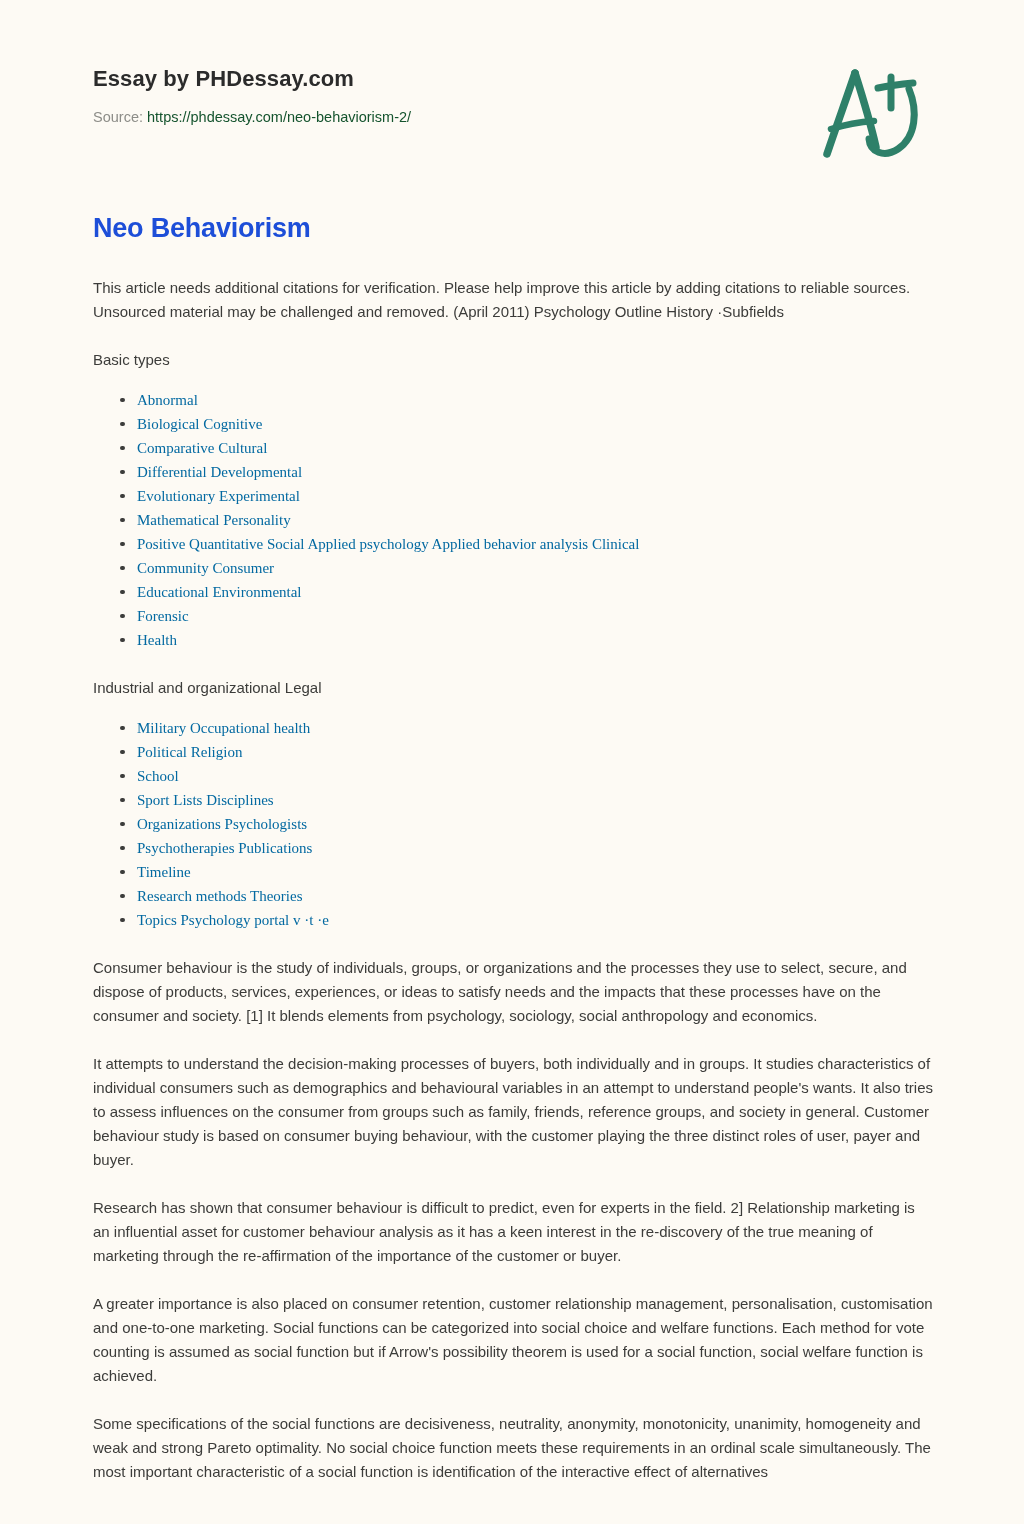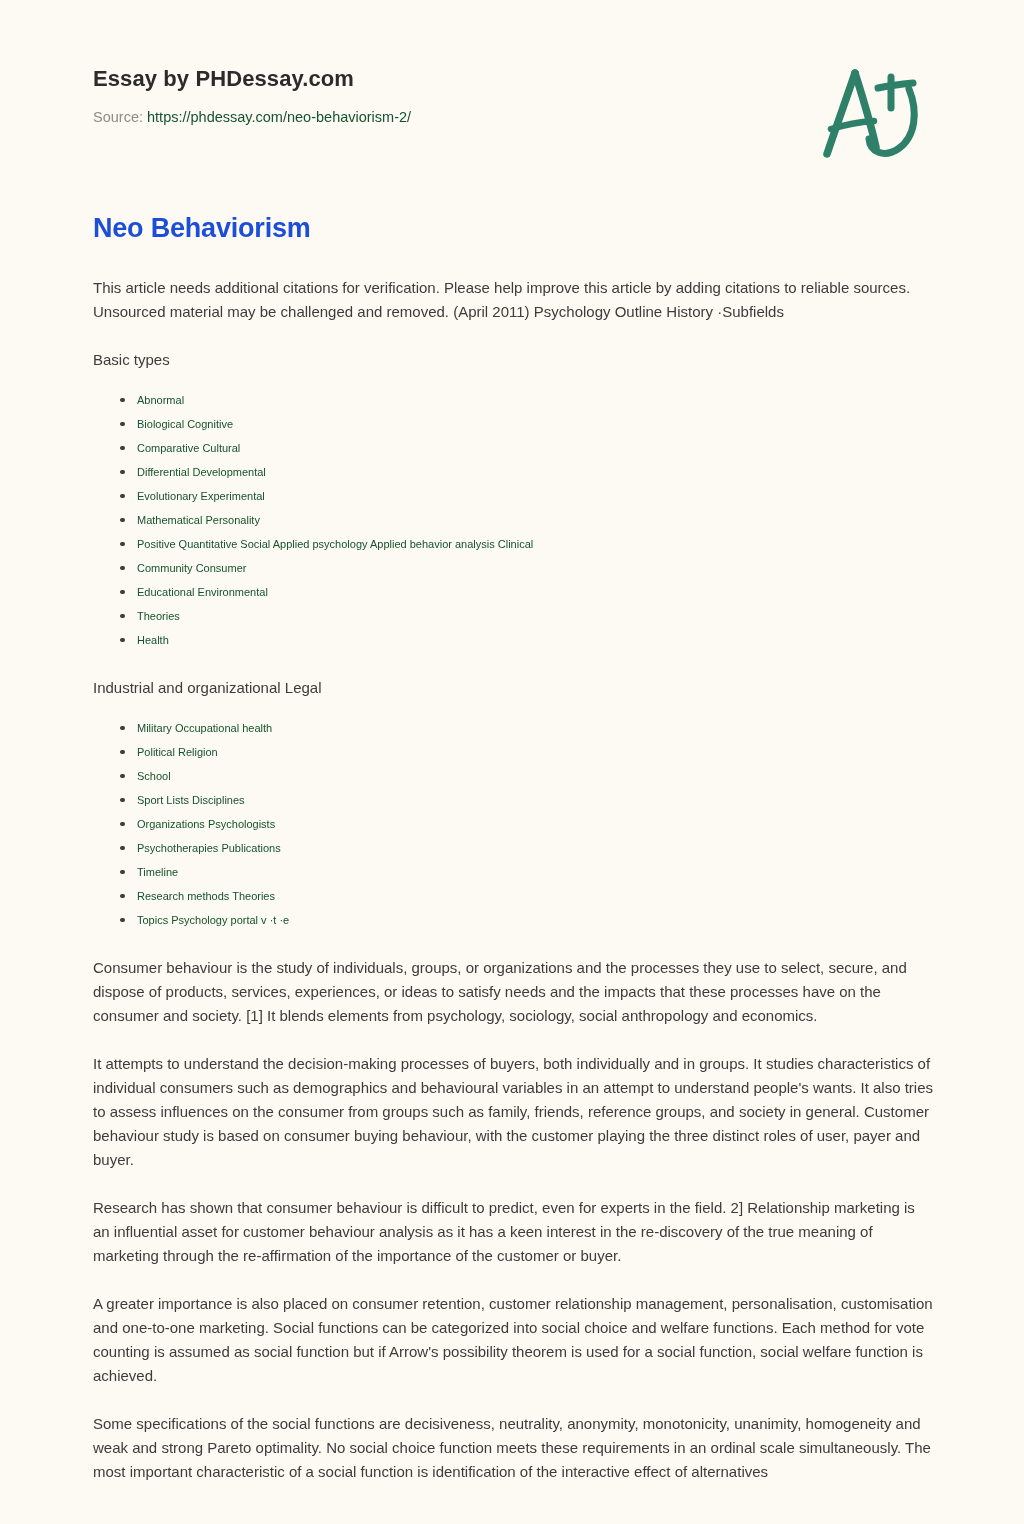--- a/index.html
+++ b/index.html
@@ -93,25 +93,26 @@
     color: #3c3c3a;
     margin: 12px 0 16px 0;
   }
   ul.topic-list {
     list-style: none;
     margin: 0 0 24px 0;
     padding: 0;
   }
   ul.topic-list li {
     position: relative;
-    font-size: 11px;
+    font-size: 15px;
     line-height: 24px;
-    color: #14532d;
+    color: #0369a1;
     padding-left: 44px;
     margin: 0;
+    font-family: Liberation Serif, serif;
   }
   ul.topic-list li::before {
     content: "";
     position: absolute;
     left: 27px;
     top: 10px;
     width: 4.5px;
     height: 4.5px;
     border-radius: 50%;
     background: #3c3c3a;
@@ -163,21 +164,21 @@
     <ul class="topic-list">
       <li>Abnormal</li>
       <li>Biological Cognitive</li>
       <li>Comparative Cultural</li>
       <li>Differential Developmental</li>
       <li>Evolutionary Experimental</li>
       <li>Mathematical Personality</li>
       <li>Positive Quantitative Social Applied psychology Applied behavior analysis Clinical</li>
       <li>Community Consumer</li>
       <li>Educational Environmental</li>
-      <li>Theories</li>
+      <li>Forensic</li>
       <li>Health</li>
     </ul>
 
     <p class="lead-in">Industrial and organizational Legal</p>
 
     <ul class="topic-list">
       <li>Military Occupational health</li>
       <li>Political Religion</li>
       <li>School</li>
       <li>Sport Lists Disciplines</li>

